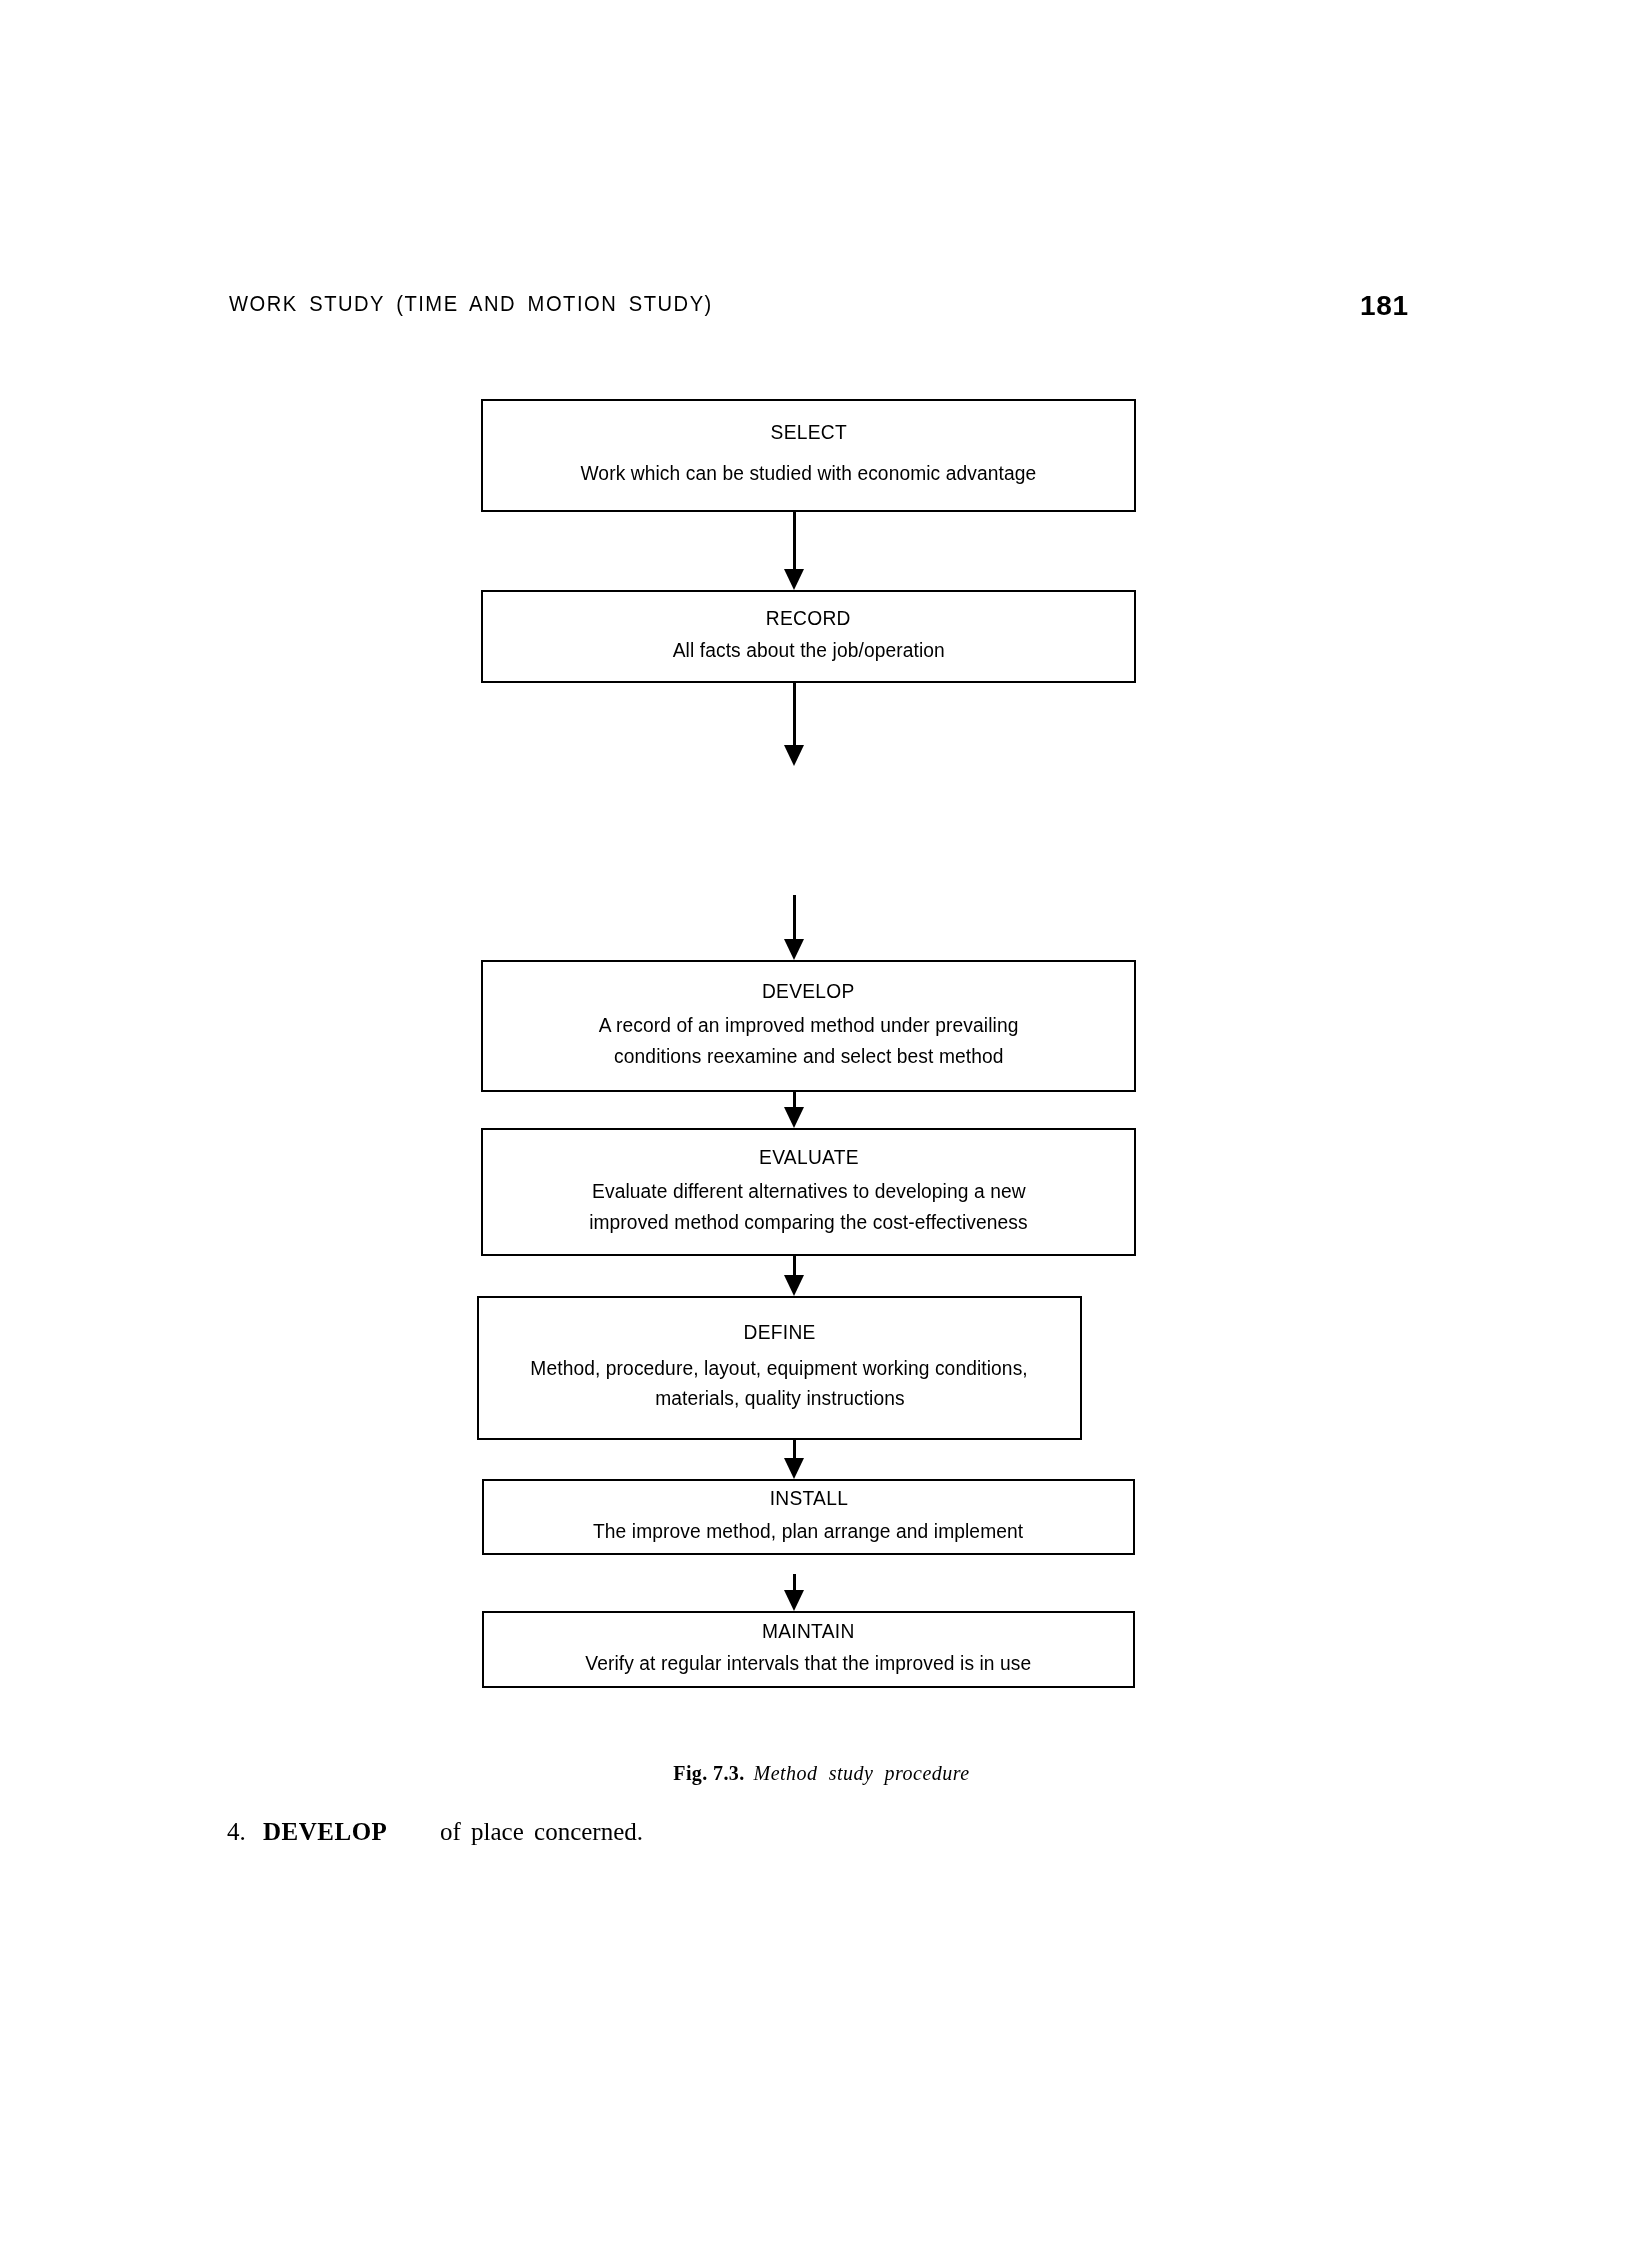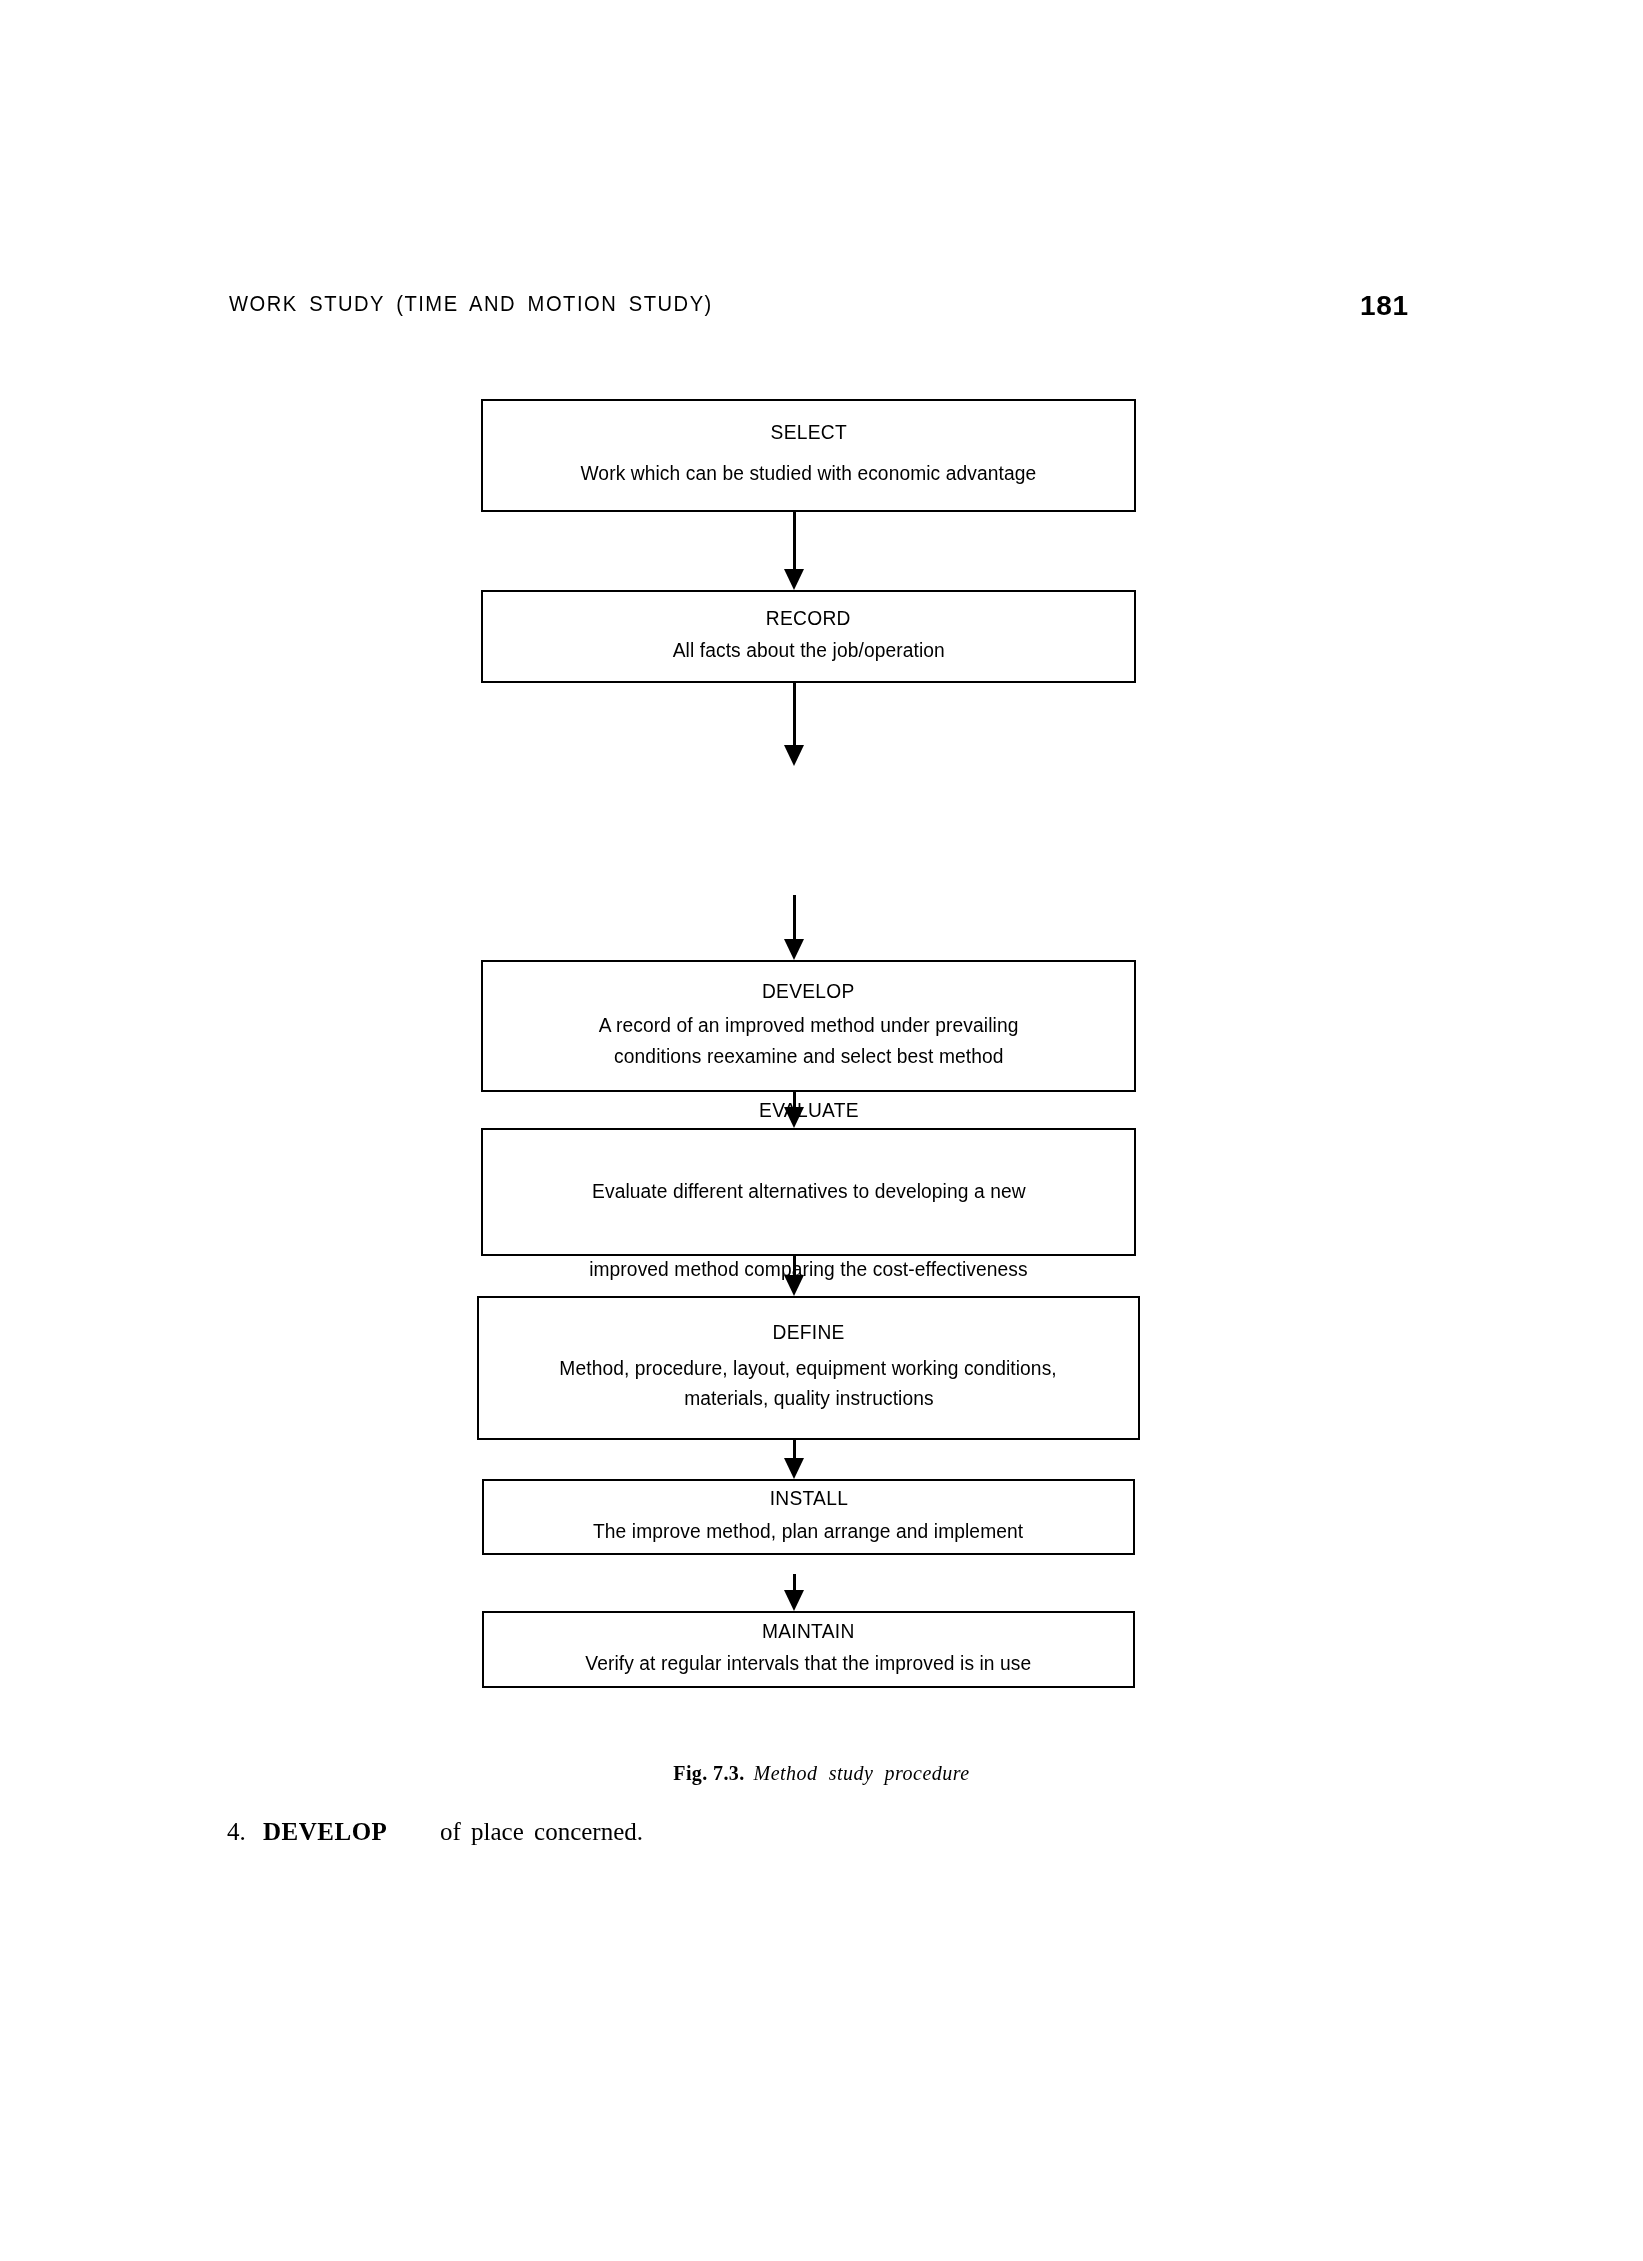--- a/index.html
+++ b/index.html
@@ -202,32 +202,32 @@
     <div class="fc-title">DEVELOP</div>
     <div class="fc-line" style="margin-top:8px;">A record of an improved method under prevailing</div>
     <div class="fc-line">conditions reexamine and select best method</div>
   </div>
 
   <div class="fc-arrow" style="left:784px; top:1091px; height:37px;">
     <div class="shaft" style="height:16px;"></div>
     <div class="head"></div>
   </div>
 
-  <div class="fc-box" style="left:481px; top:1128px; width:655px; height:128px;gap:47px;">
+  <div class="fc-box" style="left:481px; top:1128px; width:655px; height:128px;">
     <div class="fc-title">EVALUATE</div>
     <div class="fc-line" style="margin-top:8px;">Evaluate different alternatives to developing a new</div>
     <div class="fc-line">improved method comparing the cost-effectiveness</div>
   </div>
 
   <div class="fc-arrow" style="left:784px; top:1256px; height:40px;">
     <div class="shaft" style="height:19px;"></div>
     <div class="head"></div>
   </div>
 
-  <div class="fc-box" style="left:477px; top:1296px; width:663px; height:144px;">
+  <div class="fc-box" style="left:477px; top:1296px; width:605px; height:144px;">
     <div class="fc-title">DEFINE</div>
     <div class="fc-line" style="margin-top:9.6px;">Method, procedure, layout, equipment working conditions,</div>
     <div class="fc-line">materials, quality instructions</div>
   </div>
 
   <div class="fc-arrow" style="left:784px; top:1440px; height:39px;">
     <div class="shaft" style="height:17.7px;"></div>
     <div class="head"></div>
   </div>
 

